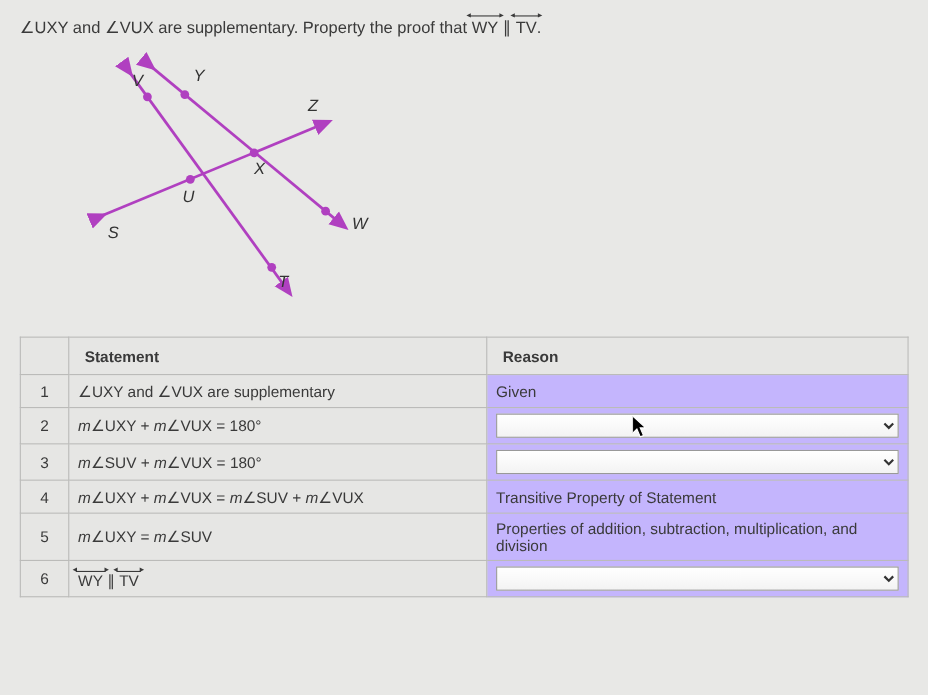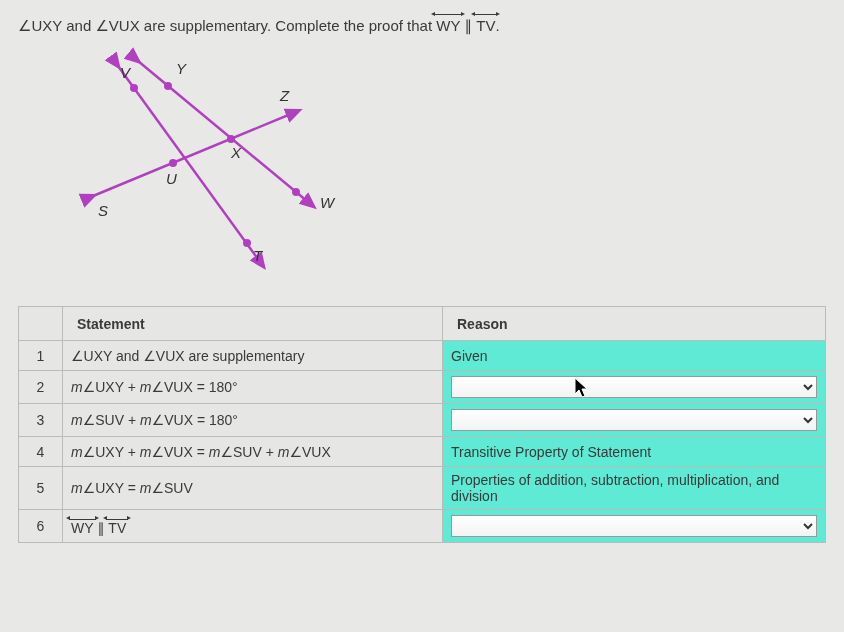--- a/index.html
+++ b/index.html
@@ -77,42 +77,42 @@
   }
   .proof-table td.num {
     text-align: center;
     width: 44px;
     background: #e6e6e4;
   }
   .proof-table td.stmt {
     width: 380px;
   }
   .proof-table td.rsn {
-    background: #5eead4;
+    background: #c4b5fd;
   }
   .proof-table tr { height: 30px; }
   select.reason-dd {
     width: 100%;
     height: 22px;
     font-size: 13px;
     background: linear-gradient(#fff,#f3f3f3);
     border: 1px solid #999;
     color: #333;
   }
   .italic-m { font-style: italic; }
   .cursor-svg {
     position: absolute;
     pointer-events: none;
   }
 </style>
 </head>
 <body>
 
 <div class="prompt-line">
-  <span class="angle"></span><span>UXY</span><span> and </span><span class="angle"></span><span>VUX</span><span> are supplementary. Complete the proof that </span><span class="line-over dbl-arrow"><span class="la"></span><span>WY</span></span><span class="parallel"> ∥ </span><span class="line-over dbl-arrow"><span class="la"></span><span>TV</span></span><span>.</span>
+  <span class="angle"></span><span>UXY</span><span> and </span><span class="angle"></span><span>VUX</span><span> are supplementary. Property the proof that </span><span class="line-over dbl-arrow"><span class="la"></span><span>WY</span></span><span class="parallel"> ∥ </span><span class="line-over dbl-arrow"><span class="la"></span><span>TV</span></span><span>.</span>
 </div>
 
 <div class="diagram-wrap">
 <svg class="diagram" width="320" height="250" viewBox="0 0 320 250">
   <defs>
     <marker id="arr" markerWidth="8" markerHeight="8" refX="5" refY="4" orient="auto">
       <path d="M0,1 L7,4 L0,7 Z" fill="#b040c0"></path>
     </marker>
   </defs>
 

